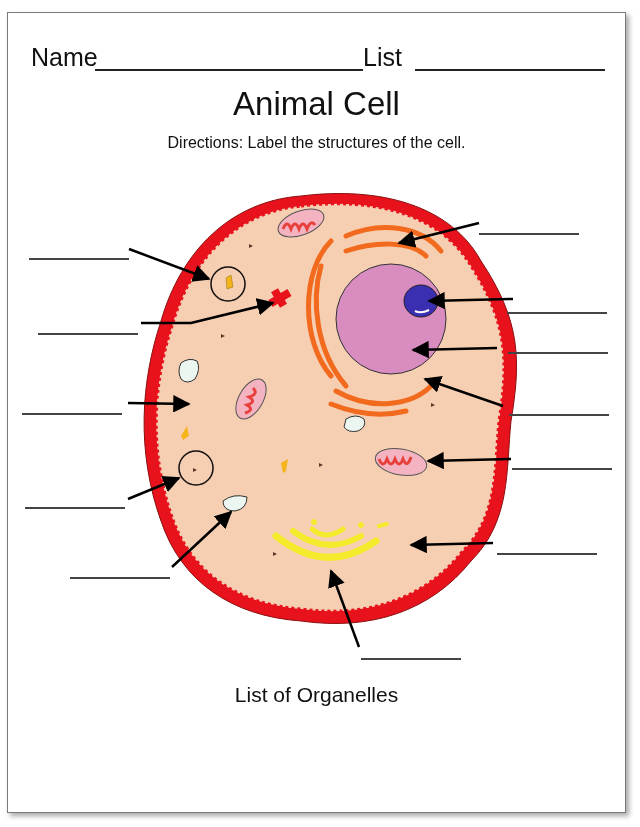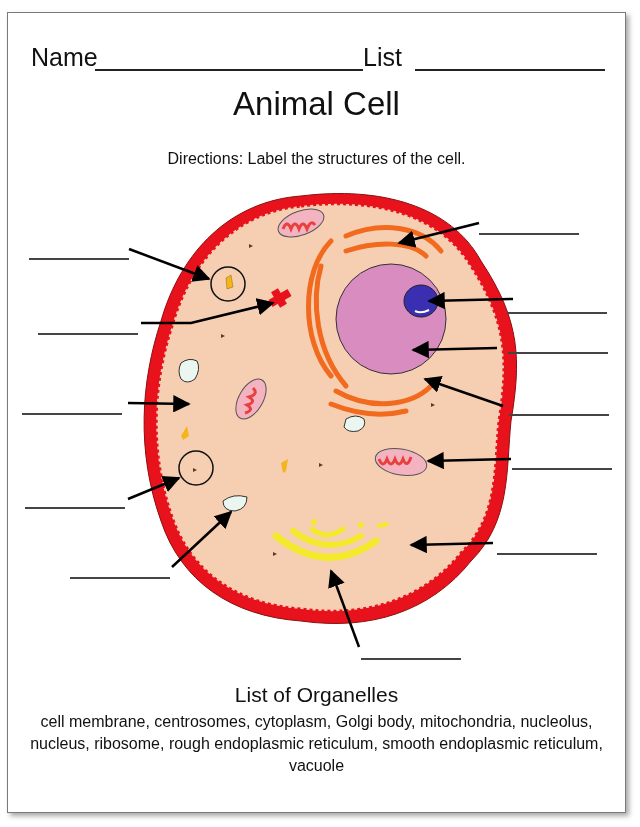--- a/index.html
+++ b/index.html
@@ -6,21 +6,21 @@
     body { width: 640px; height: 827px; position: relative; overflow: hidden; font-family: "Liberation Sans", sans-serif; color: #111; }
     .page {
       position: absolute; left: 7px; top: 12px; width: 617px; height: 799px;
       background: #ffffff; border: 1px solid #7a7a7a;
       box-shadow: 3px 3px 5px rgba(0,0,0,0.35);
     }
     .header-row { position: absolute; left: 23px; top: 24px; width: 580px; height: 36px; font-size: 25px; }
     .header-row .lbl { position: absolute; top: 6px; }
     .header-row .blank { position: absolute; top: 32px; border-bottom: 2px solid #222; height: 0; }
     .title { position: absolute; left: 0; width: 617px; top: 72px; text-align: center; font-size: 33px; }
-    .directions { position: absolute; left: 0; width: 617px; top: 121px; text-align: center; font-size: 16px; margin-top: 16px; }
+    .directions { position: absolute; left: 0; width: 617px; top: 121px; text-align: center; font-size: 16px; }
     .diagram { position: absolute; left: -7px; top: -12px; width: 640px; height: 827px; }
     .answer-line { position: absolute; height: 0; border-bottom: 2px solid #444; }
     .list-title { position: absolute; left: 0; width: 617px; top: 670px; text-align: center; font-size: 21px; }
     .list-body { position: absolute; left: 20px; width: 577px; top: 698px; text-align: center; font-size: 16px; line-height: 22px; }
   </style>
 </head>
 <body>
 
 <div class="page">
 
@@ -135,14 +135,13 @@
   <div class="answer-line" style="left:471px; top:220px; width:100px;"></div>
   <div class="answer-line" style="left:499px; top:299px; width:100px;"></div>
   <div class="answer-line" style="left:500px; top:339px; width:100px;"></div>
   <div class="answer-line" style="left:501px; top:401px; width:100px;"></div>
   <div class="answer-line" style="left:504px; top:455px; width:100px;"></div>
   <div class="answer-line" style="left:489px; top:540px; width:100px;"></div>
 
   <div class="answer-line" style="left:353px; top:645px; width:100px;"></div>
 
   <div class="list-title">List of Organelles</div>
-  <div class="list-body">cell membrane, centrosomes, cytoplasm, Golgi body, mitochondria, nucleolus, nucleus, ribosome, rough endoplasmic reticulum, smooth endoplasmic reticulum, vacuole</div>
 </div>
 
 </body></html>

